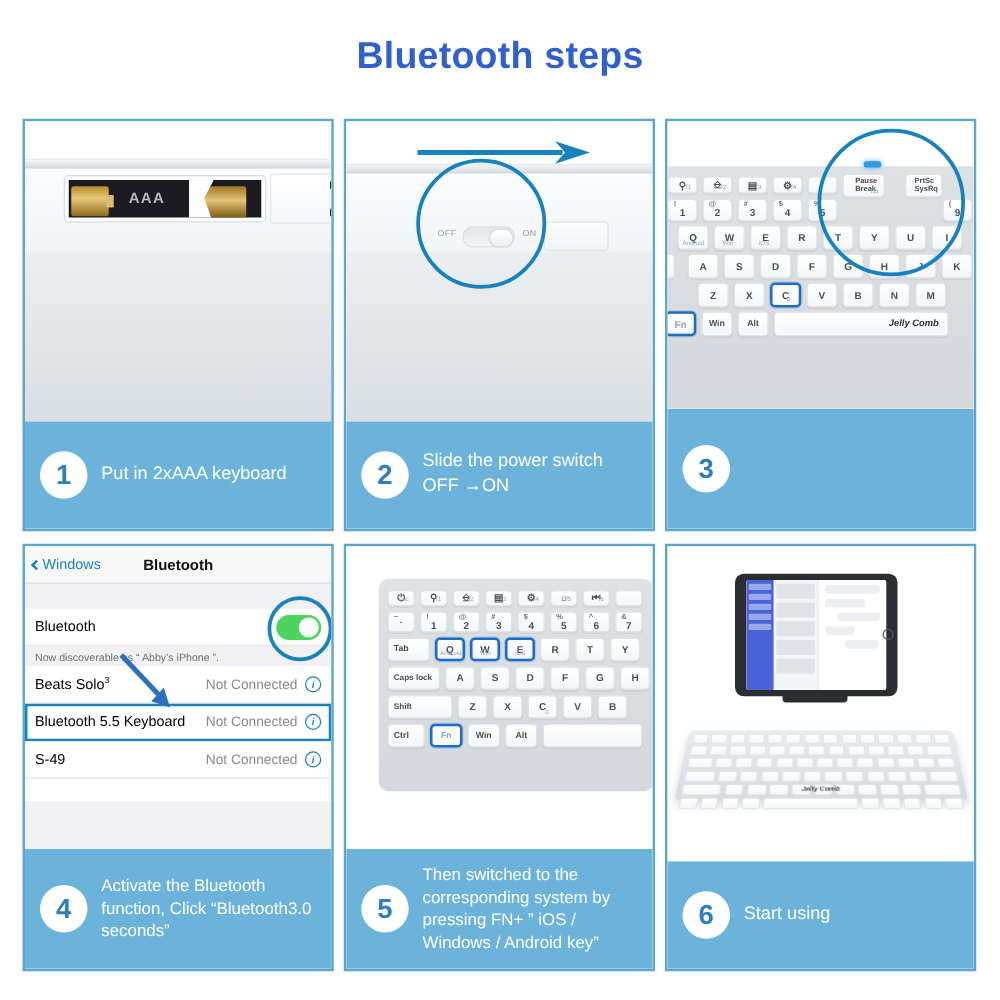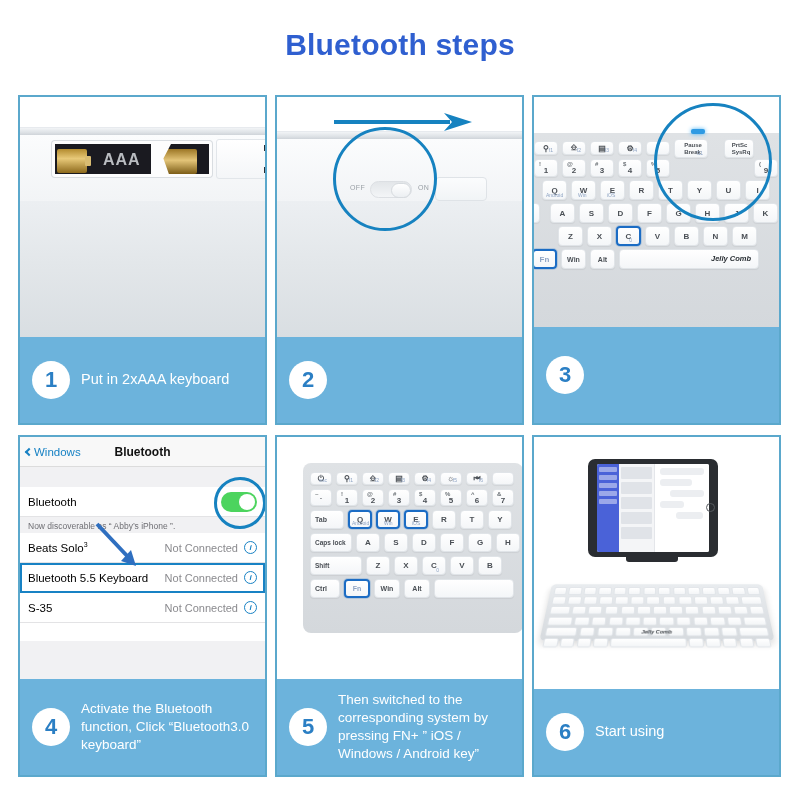--- a/index.html
+++ b/index.html
@@ -94,21 +94,21 @@
     position: absolute; left: 32px; top: 44px;
     width: 160px; height: 36px;
     background: #1a1a20;
     border: 3px solid #fdfdfd;
     border-radius: 3px;
     box-shadow: 0 0 0 1px #d9dde1;
     overflow: hidden;
   }
   .tray-label {
     position: absolute; left: 48px; top: 7px;
-    color: #b9bcc0; font-size: 16px; font-weight: bold; letter-spacing: 1px;
+    color: #b9bcc0; font-size: 12px; font-weight: bold; letter-spacing: 1px;
   }
   .cellA {
     position: absolute; left: 2px; top: 5px; width: 30px; height: 24px;
     background: linear-gradient(180deg,#b38b2e,#e8c979 40%,#8d6a1c);
     border-radius: 2px;
   }
   .cellA:after{
     content:""; position:absolute; right:-4px; top:7px; width:6px;height:10px;
     background:#d9bc72; border-radius:1px;
   }
@@ -360,20 +360,24 @@
         <div class="sw-knob"></div>
       </div>
       <div class="sw-off">OFF</div>
       <div class="sw-on">ON</div>
       <div class="sw-slot"></div>
 
       <div class="circle-hl" style="left:56px;top:30px;width:104px;height:104px"></div>
     </div>
     <div class="caption">
       <div class="numcircle">2</div>
+      <div class="captxt">
+        <div>Slide the power switch</div>
+        <div>OFF →ON</div>
+      </div>
     </div>
   </div>
   </div>
 
   <div class="cellwrap">
   <div class="panel">
     <div class="stage">
       <div class="kbd" style="left:-6px;top:36px;right:-6px;bottom:0;">
 
         <div class="key" style="left:6px;top:8px;width:24px;height:14px">
@@ -546,36 +550,36 @@
           <span class="nm"><span>Beats Solo</span><span class="sup">3</span></span>
           <span class="st">Not Connected</span>
           <span class="infoi">i</span>
         </div>
         <div class="ios-row boxed">
           <span class="nm">Bluetooth 5.5 Keyboard</span>
           <span class="st">Not Connected</span>
           <span class="infoi">i</span>
         </div>
         <div class="ios-row">
-          <span class="nm">S-35</span>
+          <span class="nm">S-49</span>
           <span class="st">Not Connected</span>
           <span class="infoi">i</span>
         </div>
         <div class="ios-tail"></div>
       </div>
 
       <svg style="position:absolute;left:74px;top:84px;width:48px;height:50px" viewBox="0 0 48 50">
         <line x1="3" y1="3" x2="36" y2="38" stroke="#2f6fc0" stroke-width="4"></line>
         <polygon points="27,40 42,45 37,29" fill="#2f6fc0"></polygon>
       </svg>
       <div class="circle-hl" style="left:194px;top:40px;width:52px;height:52px"></div>
     </div>
     <div class="caption tall">
       <div class="numcircle">4</div>
-      <div class="captxt sm">Activate the Bluetooth function, Click “Bluetooth3.0 keyboard”</div>
+      <div class="captxt sm">Activate the Bluetooth function, Click “Bluetooth3.0 seconds”</div>
     </div>
   </div>
   </div>
 
   <div class="cellwrap">
   <div class="panel">
     <div class="stage">
       <div class="kbd" style="left:26px;top:26px;width:220px;height:170px;border-radius:8px">
 
         <div class="key" style="left:7px;top:9px;width:22px;height:13px">

